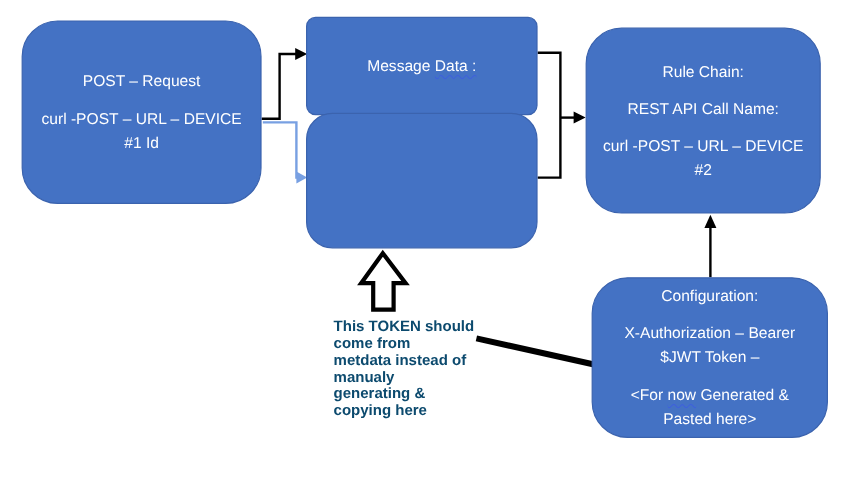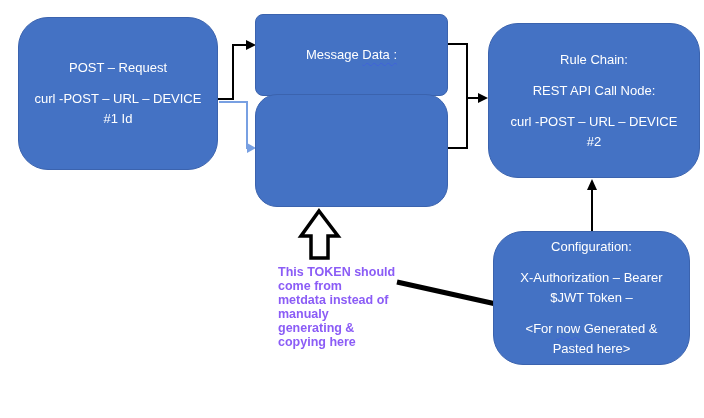--- a/index.html
+++ b/index.html
@@ -32,26 +32,26 @@
     text-decoration:underline;
     text-decoration-style:wavy;
     text-decoration-color:#3E62D9;
     text-decoration-thickness:1px;
     text-underline-offset:3px;
   }
   .note{}
   .node-post{left:18px;top:17px;width:200px;height:153px;border-radius:30px;}
   .node-message{left:255px;top:14px;width:193px;height:82px;border-radius:8px;}
   .node-metadata{left:255px;top:94px;width:193px;height:113px;border-radius:22px;}
-  .node-rulechain{left:488px;top:23px;width:212px;height:155px;border-radius:30px;}
+  .node-rulechain{left:488px;top:23px;width:196px;height:155px;border-radius:30px;}
   .node-config{left:493px;top:231px;width:197px;height:134px;border-radius:30px;}
   .annotation{
     position:absolute;z-index:2;
     left:278px;top:265px;width:150px;
-    color:#8b5cf6;
+    color:#0c4a6e;
     font-weight:bold;
     font-size:12.5px;line-height:14px;
     white-space:pre-line;
   }
 </style>
 </head>
 <body>
 
 <div class="canvas">
 
@@ -91,21 +91,21 @@
 
   <div class="node node-message">
     <p class="para"><span>Message </span><span class="squiggle">Data :</span></p>
   </div>
 
   <div class="node node-metadata">
   </div>
 
   <div class="node node-rulechain">
     <p class="para">Rule Chain:</p>
-    <p class="para">REST API Call Node:</p>
+    <p class="para">REST API Call Name:</p>
     <p class="para">curl -POST – URL – DEVICE
 #2</p>
   </div>
 
   <div class="node node-config">
     <p class="para">Configuration:</p>
     <p class="para">X-Authorization – Bearer
 $JWT Token –</p>
     <p class="para note"><span>&lt;For </span><span class="squiggle">now</span><span> Generated &amp;
 Pasted here&gt;</span></p>

